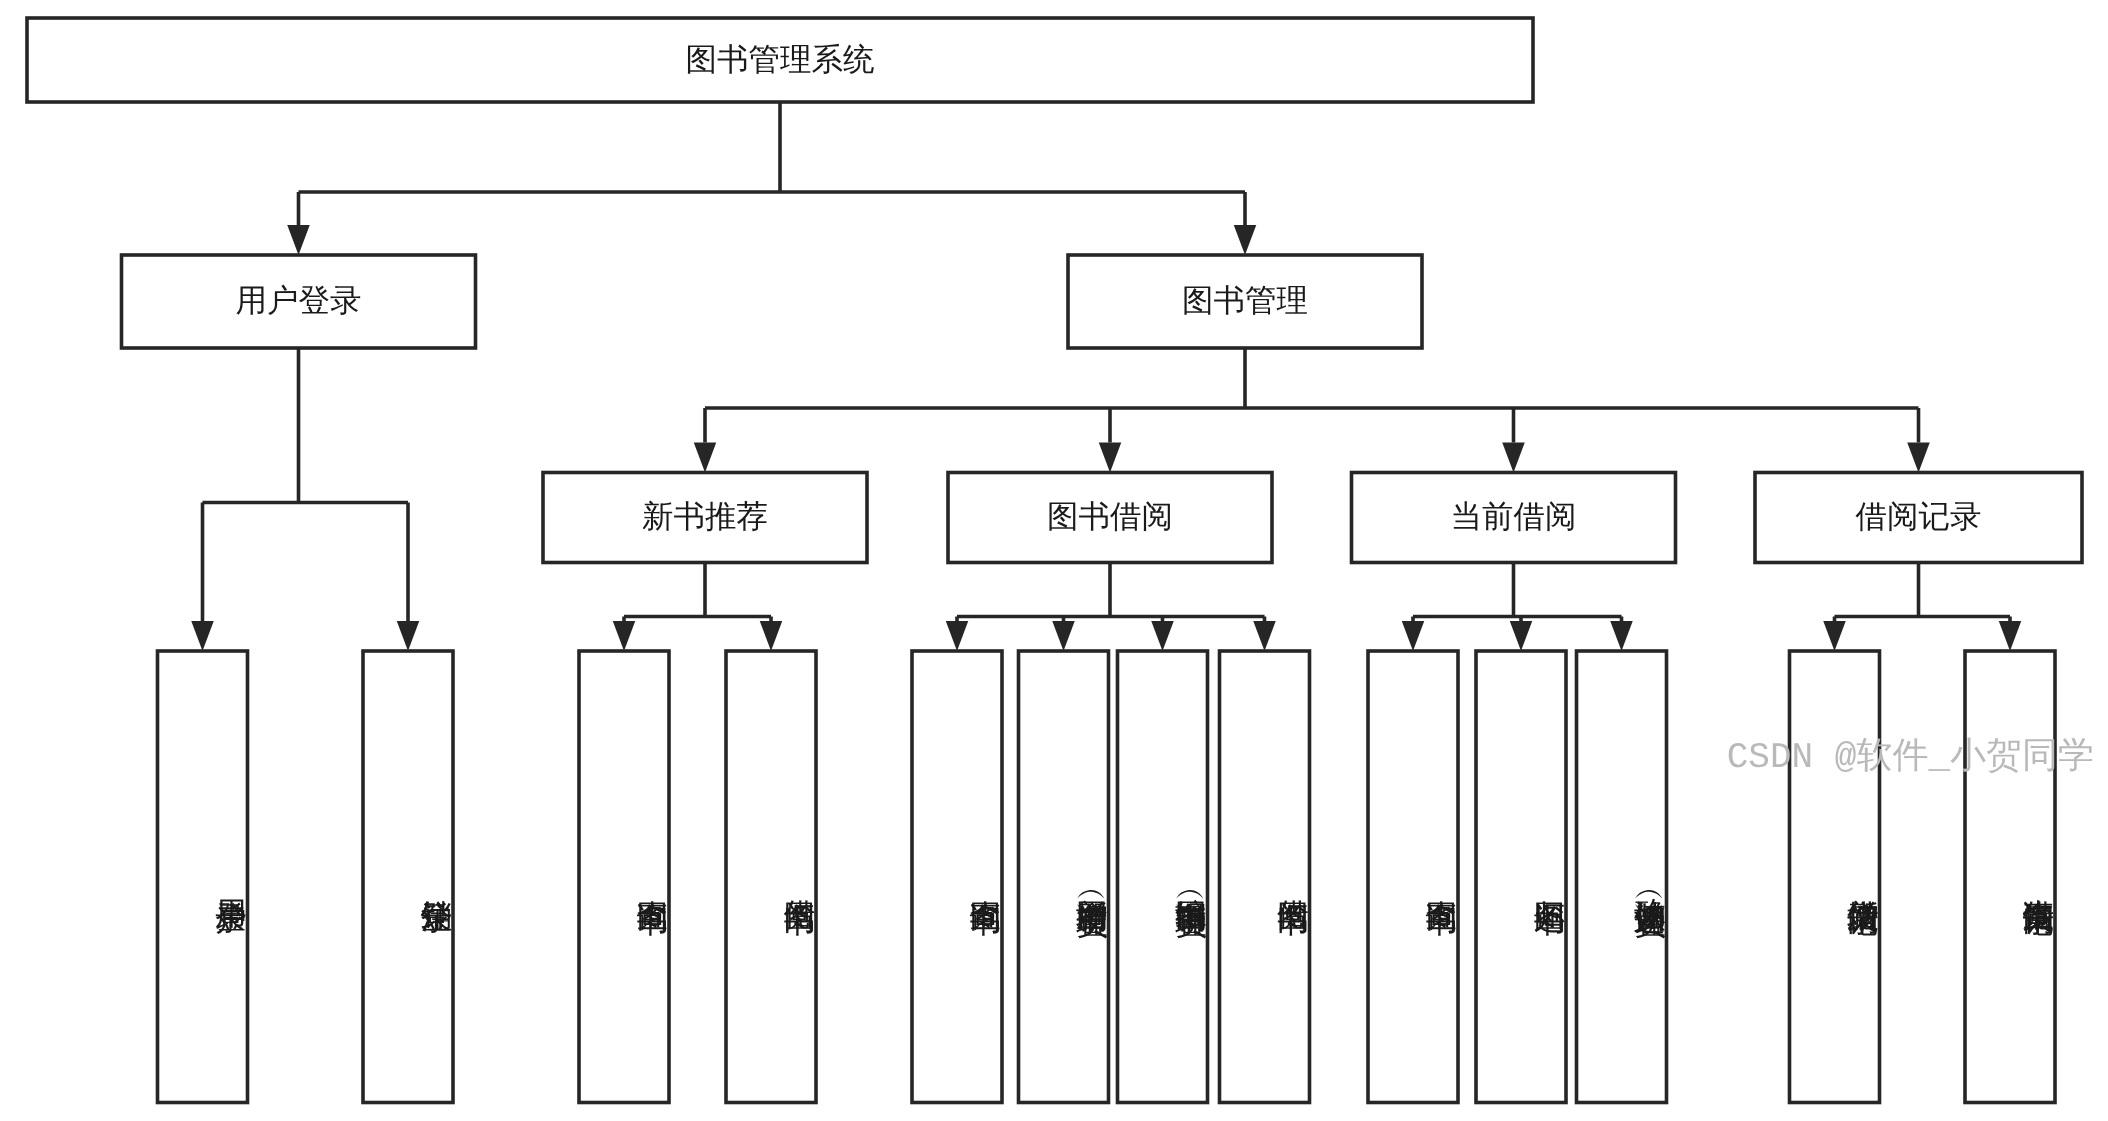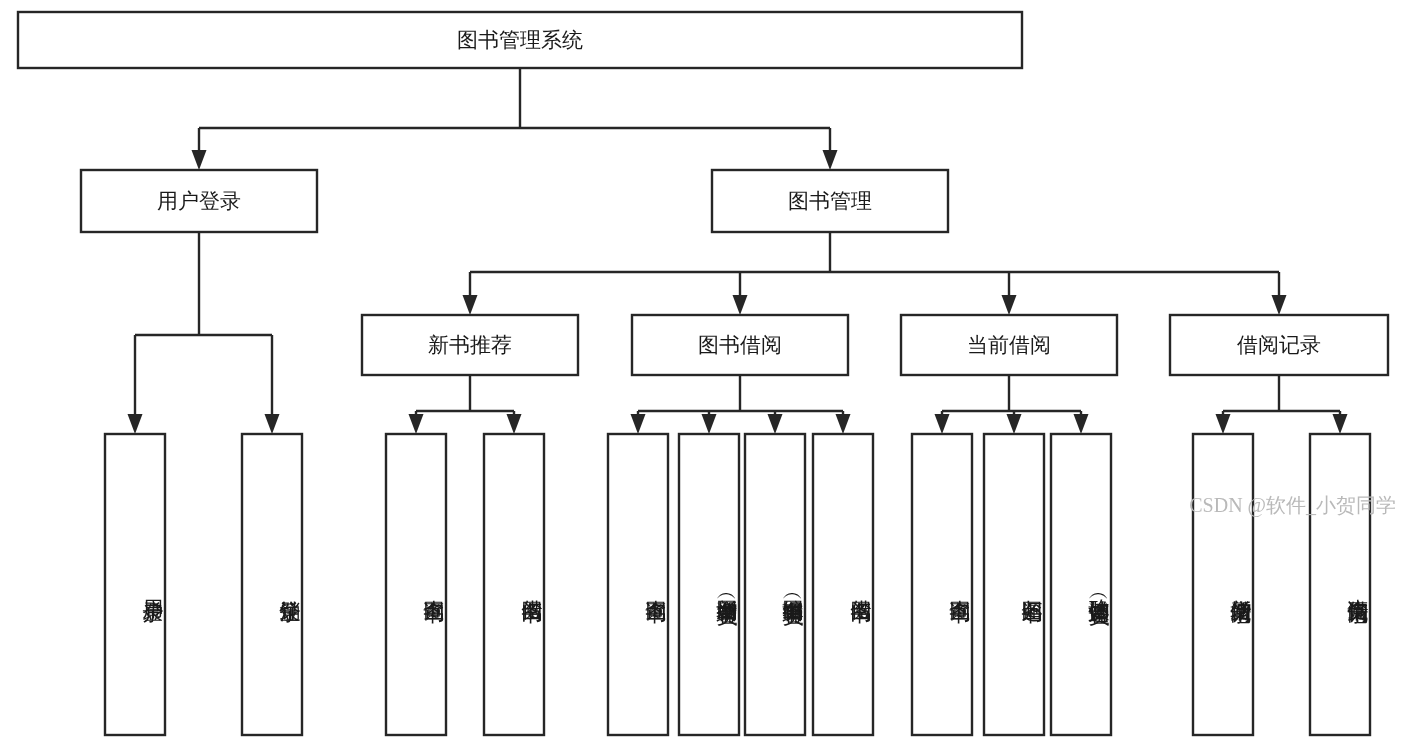--- a/index.html
+++ b/index.html
@@ -61,22 +61,22 @@
     white-space: nowrap;
     display: flex;
     align-items: flex-start;
     justify-content: center;
     pointer-events: none;
   }
   .watermark {
     position: absolute;
     right: 9px;
     bottom: 5px;
-    font-family: Liberation Serif, serif;
-    font-size: 20px;
+    font-family: Liberation Mono, monospace;
+    font-size: 24px;
     color: #b9b9b9;
     white-space: nowrap;
     user-select: none;
   }
 </style>
 </head>
 <body>
 
 <div id="diagram-root">
 

